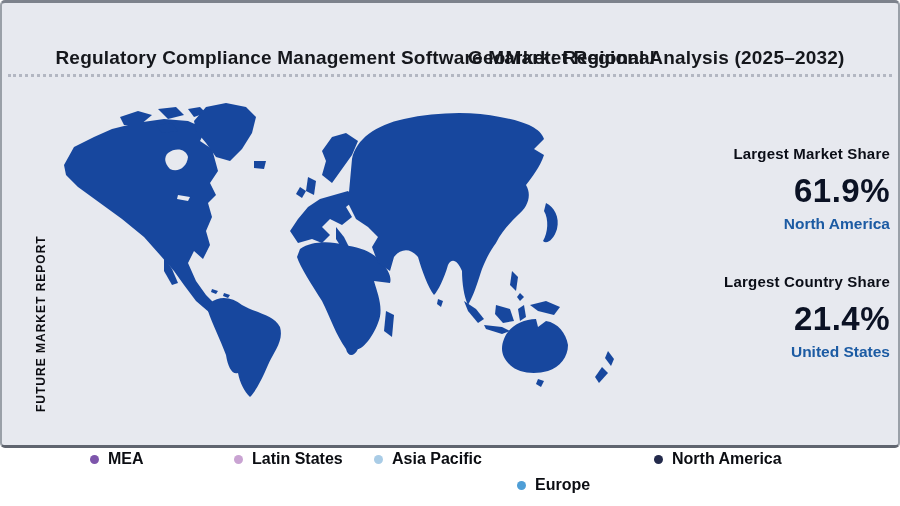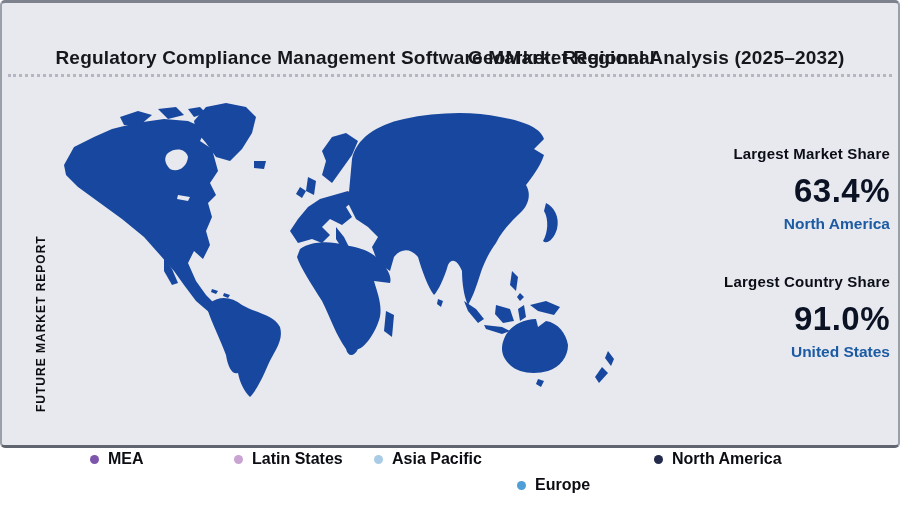--- a/index.html
+++ b/index.html
@@ -123,26 +123,26 @@
       </g>
 
       <path d="M108 54 C116 48 126 50 128 58 C127 68 118 74 110 70 C104 64 104 58 108 54 Z" style="fill: rgb(231, 233, 239);"></path>
       <path d="M118 96 L130 98 L128 102 L117 100 Z" style="fill: rgb(231, 233, 239);"></path>
     </svg>
   </div>
 
   <div class="stats">
     <div class="stat-block">
       <div class="stat-label">Largest Market Share</div>
-      <div class="stat-value">63.4%</div>
+      <div class="stat-value">61.9%</div>
       <div class="stat-region">North America</div>
     </div>
     <div class="stat-block">
       <div class="stat-label">Largest Country Share</div>
-      <div class="stat-value">91.0%</div>
+      <div class="stat-value">21.4%</div>
       <div class="stat-region">United States</div>
     </div>
   </div>
 
   <div class="legend">
     <div class="legend-item li-0">
       <span class="dot" style="background: rgb(125, 85, 171);"></span>
       <span class="lbl">MEA</span>
     </div>
     <div class="legend-item li-1">

